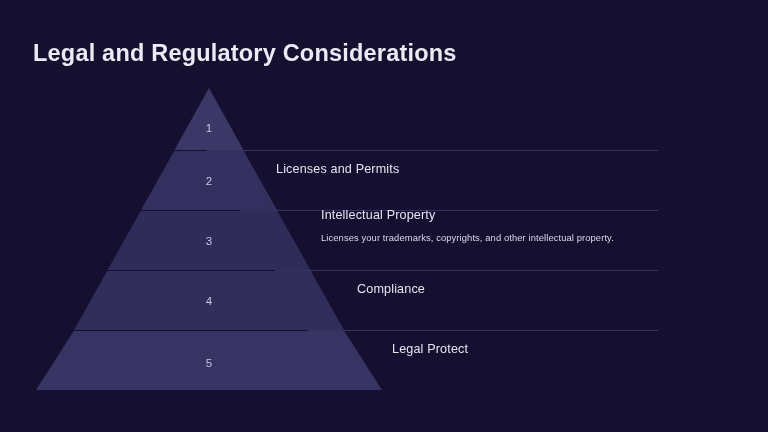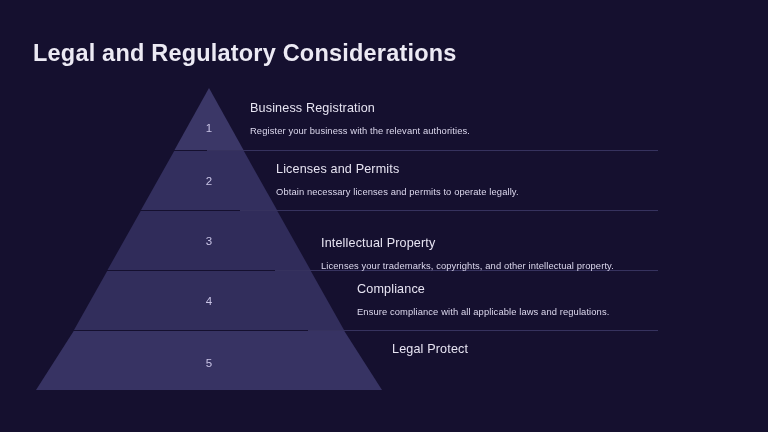--- a/index.html
+++ b/index.html
@@ -103,37 +103,31 @@
   <div class="sep" style="left:240px; top:210px; width:490px;"></div>
   <div class="sep" style="left:275px; top:270px; width:455px;"></div>
   <div class="sep" style="left:308px; top:330px; width:422px;"></div>
 
   <div class="tier-num" style="left:209px; top:128px;">1</div>
   <div class="tier-num" style="left:209px; top:181px;">2</div>
   <div class="tier-num" style="left:209px; top:241px;">3</div>
   <div class="tier-num" style="left:209px; top:301px;">4</div>
   <div class="tier-num" style="left:209px; top:363px;">5</div>
 
-  <div class="tier-text" style="left:250px; top:101px;">
-    <p class="tier-heading">Business Registration</p>
-    <p class="tier-desc">Register your business with the relevant authorities.</p>
-  </div>
 
   <div class="tier-text" style="left:276px; top:162px;">
     <p class="tier-heading">Licenses and Permits</p>
-    <p class="tier-desc">Obtain necessary licenses and permits to operate legally.</p>
   </div>
 
-  <div class="tier-text" style="left:321px; top:236px;">
+  <div class="tier-text" style="left:321px; top:208px;">
     <p class="tier-heading">Intellectual Property</p>
     <p class="tier-desc">Licenses your trademarks, copyrights, and other intellectual property.</p>
   </div>
 
   <div class="tier-text" style="left:357px; top:282px;">
     <p class="tier-heading">Compliance</p>
-    <p class="tier-desc">Ensure compliance with all applicable laws and regulations.</p>
   </div>
 
   <div class="tier-text" style="left:392px; top:342px;">
     <p class="tier-heading">Legal Protect</p>
   </div>
 
 </div>
 
 </body></html>

